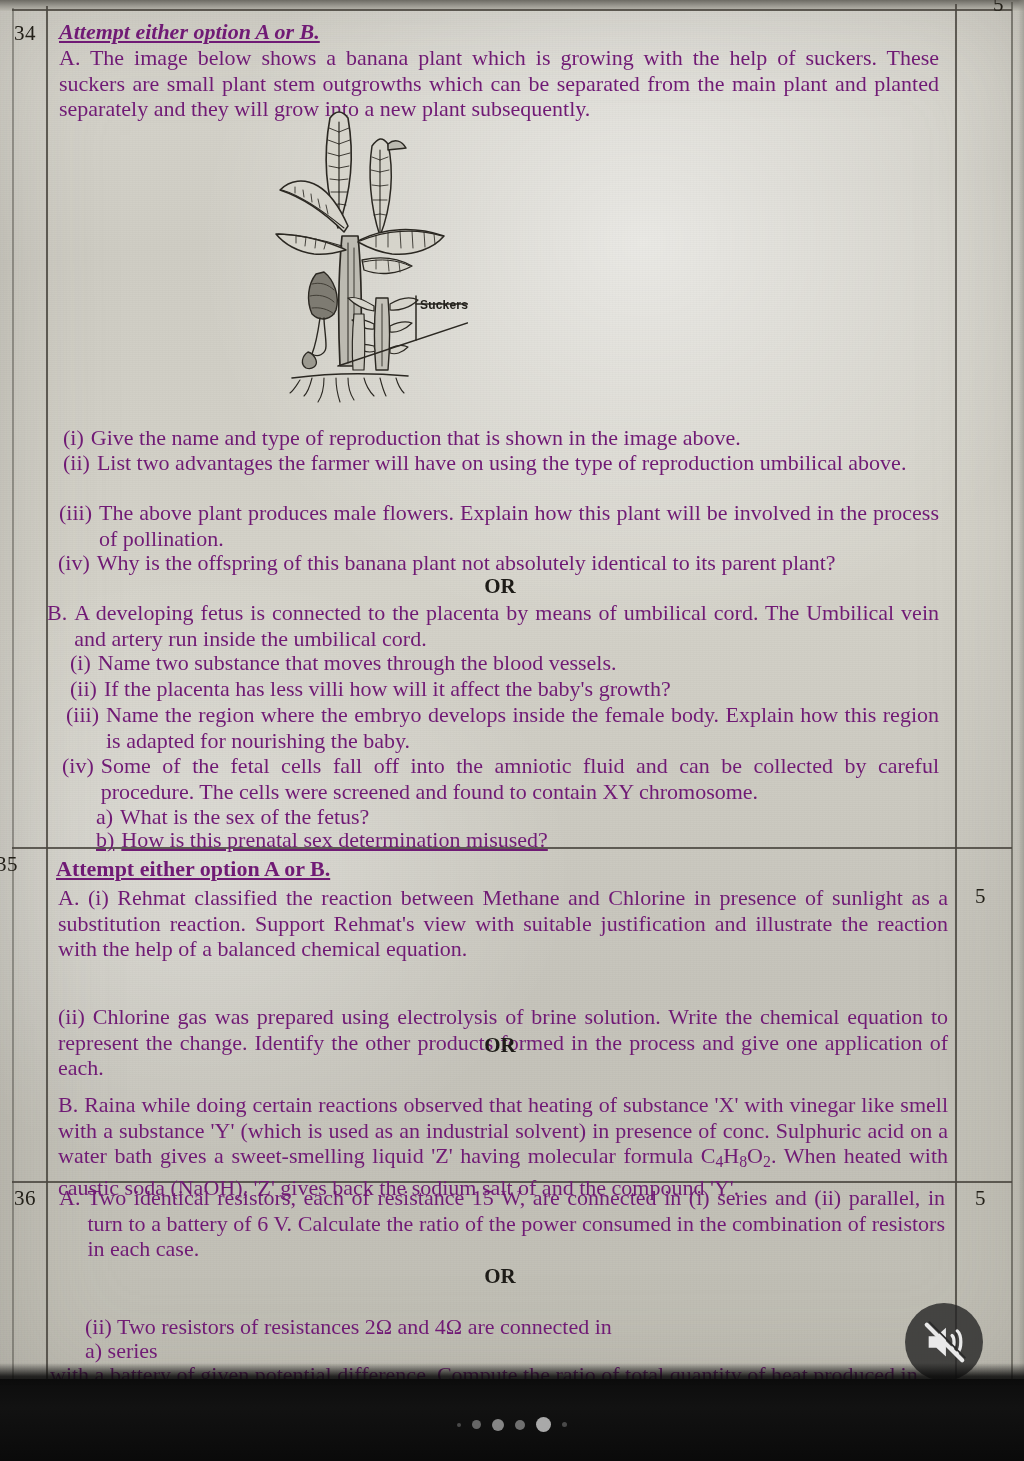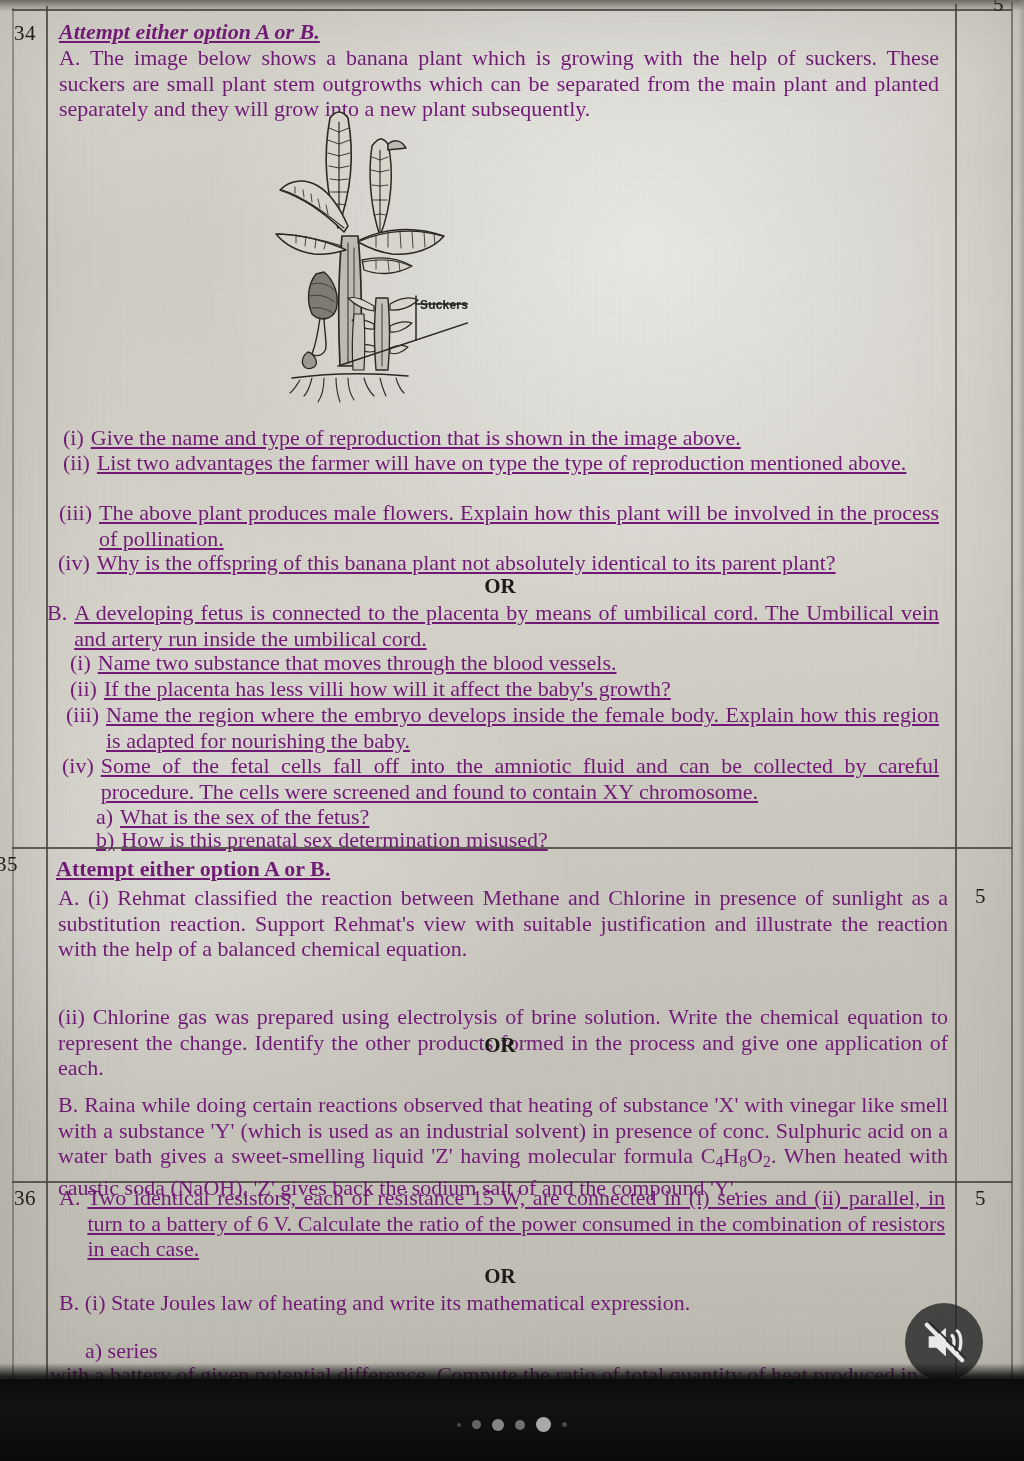--- a/index.html
+++ b/index.html
@@ -125,21 +125,20 @@
   .row { display: flex; }
   .row .mk {
     flex: 0 0 auto;
     white-space: nowrap;
     padding-right: 7px;
   }
   .row .tx {
     flex: 1 1 auto;
     text-align: justify;
     text-justify: inter-word;
-    text-decoration: underline;
   }
   .row.last .tx { text-align: left; }
 
   .ul { text-decoration: underline; }
 
   
   #figure {
     position: absolute;
     left: 268px;
     top: 108px;
@@ -375,21 +374,21 @@
     <div class="blk" style="left:63px; top:425px; width:876px;">
       <div class="row last">
         <span class="mk">(i)</span>
         <span class="tx">Give the name and type of reproduction that is shown in the image above.</span>
       </div>
     </div>
 
     <div class="blk" style="left:63px; top:450px; width:876px;">
       <div class="row">
         <span class="mk">(ii)</span>
-        <span class="tx">List two advantages the farmer will have on type the type of reproduction mentioned above.</span>
+        <span class="tx">List two advantages the farmer will have on using the type of reproduction umbilical above.</span>
       </div>
     </div>
 
     <div class="blk" style="left:59px; top:500px; width:880px;">
       <div class="row">
         <span class="mk">(iii)</span>
         <span class="tx">The above plant produces male flowers. Explain how this plant will be involved in the process of pollination.</span>
       </div>
     </div>
 
@@ -482,26 +481,25 @@
 
     <div class="blk" style="left:59px; top:1185px; width:886px;">
       <div class="row">
         <span class="mk">A.</span>
         <span class="tx">Two identical resistors, each of resistance 15 W, are connected in (i) series and (ii) parallel, in turn to a battery of 6 V. Calculate the ratio of the power consumed in the combination of resistors in each case.</span>
       </div>
     </div>
 
     <div class="or" style="left:400px; top:1264px; width:200px;">OR</div>
 
-    <div class="blk nojust" style="left:59px; top:1290px; width:886px;">
-      <span>B.</span>
-      <span>(i)</span>
-      <span>State Joules law of heating and write its mathematical expression.</span>
-    </div>
-
+
+    <div class="blk nojust" style="left:85px; top:1314px; width:860px;">
+      <span>(ii)</span>
+      <span>Two resistors of resistances 2Ω and 4Ω are connected in</span>
+    </div>
 
     <div class="blk nojust" style="left:85px; top:1338px; width:300px;">
       <span>a)</span>
       <span>series</span>
     </div>
 
 
     <div class="blk nojust" style="left:50px; top:1362px; width:900px;">with a battery of given potential difference. Compute the ratio of total quantity of heat produced in</div>
 
     <div class="blk nojust" style="left:50px; top:1387px; width:900px; opacity:.9;">the combination in the two cases if the total voltage and time are kept the same for both</div>

